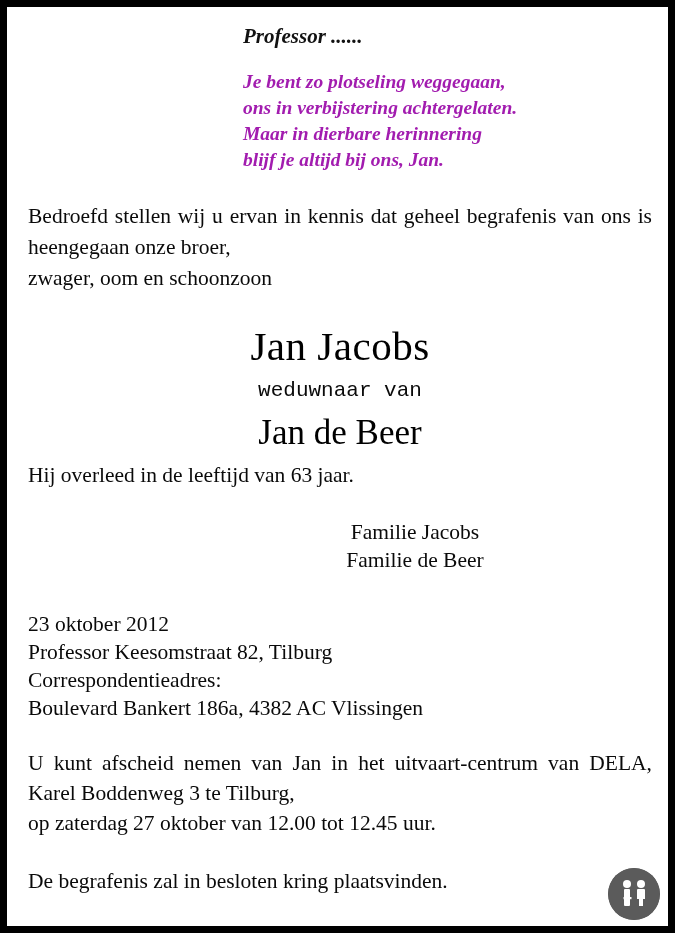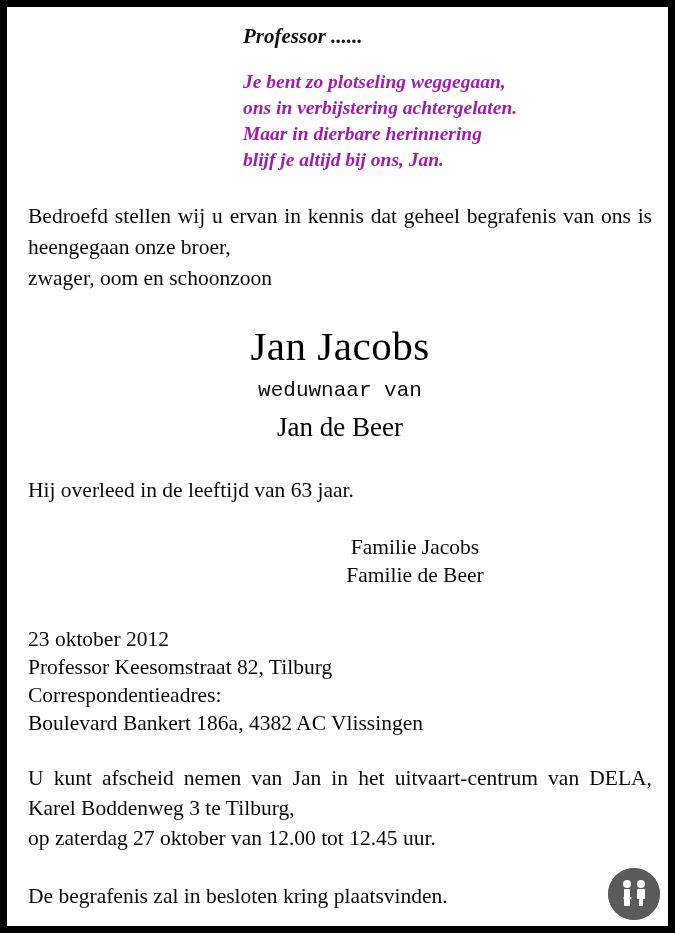--- a/index.html
+++ b/index.html
@@ -75,29 +75,29 @@
   }
   .widow {
     margin-top: 8px;
     text-align: center;
     font-size: 21px;
     line-height: 26px;
     color: #0a0a0a;
     font-family: Liberation Mono, monospace;
   }
   .spouse {
-    margin-top: 6px;
-    text-align: center;
-    font-size: 27px;
+    margin-top: 12px;
+    text-align: center;
+    font-size: 35px;
     line-height: 34px;
     color: #000;
   }
 
   .age-line {
-    margin-top: 31px;
+    margin-top: 10px;
     font-size: 21.5px;
     line-height: 30px;
     color: #0a0a0a;
   }
 
   .family {
     margin-top: 28px;
     text-align: center;
     padding-left: 150px;
   }

